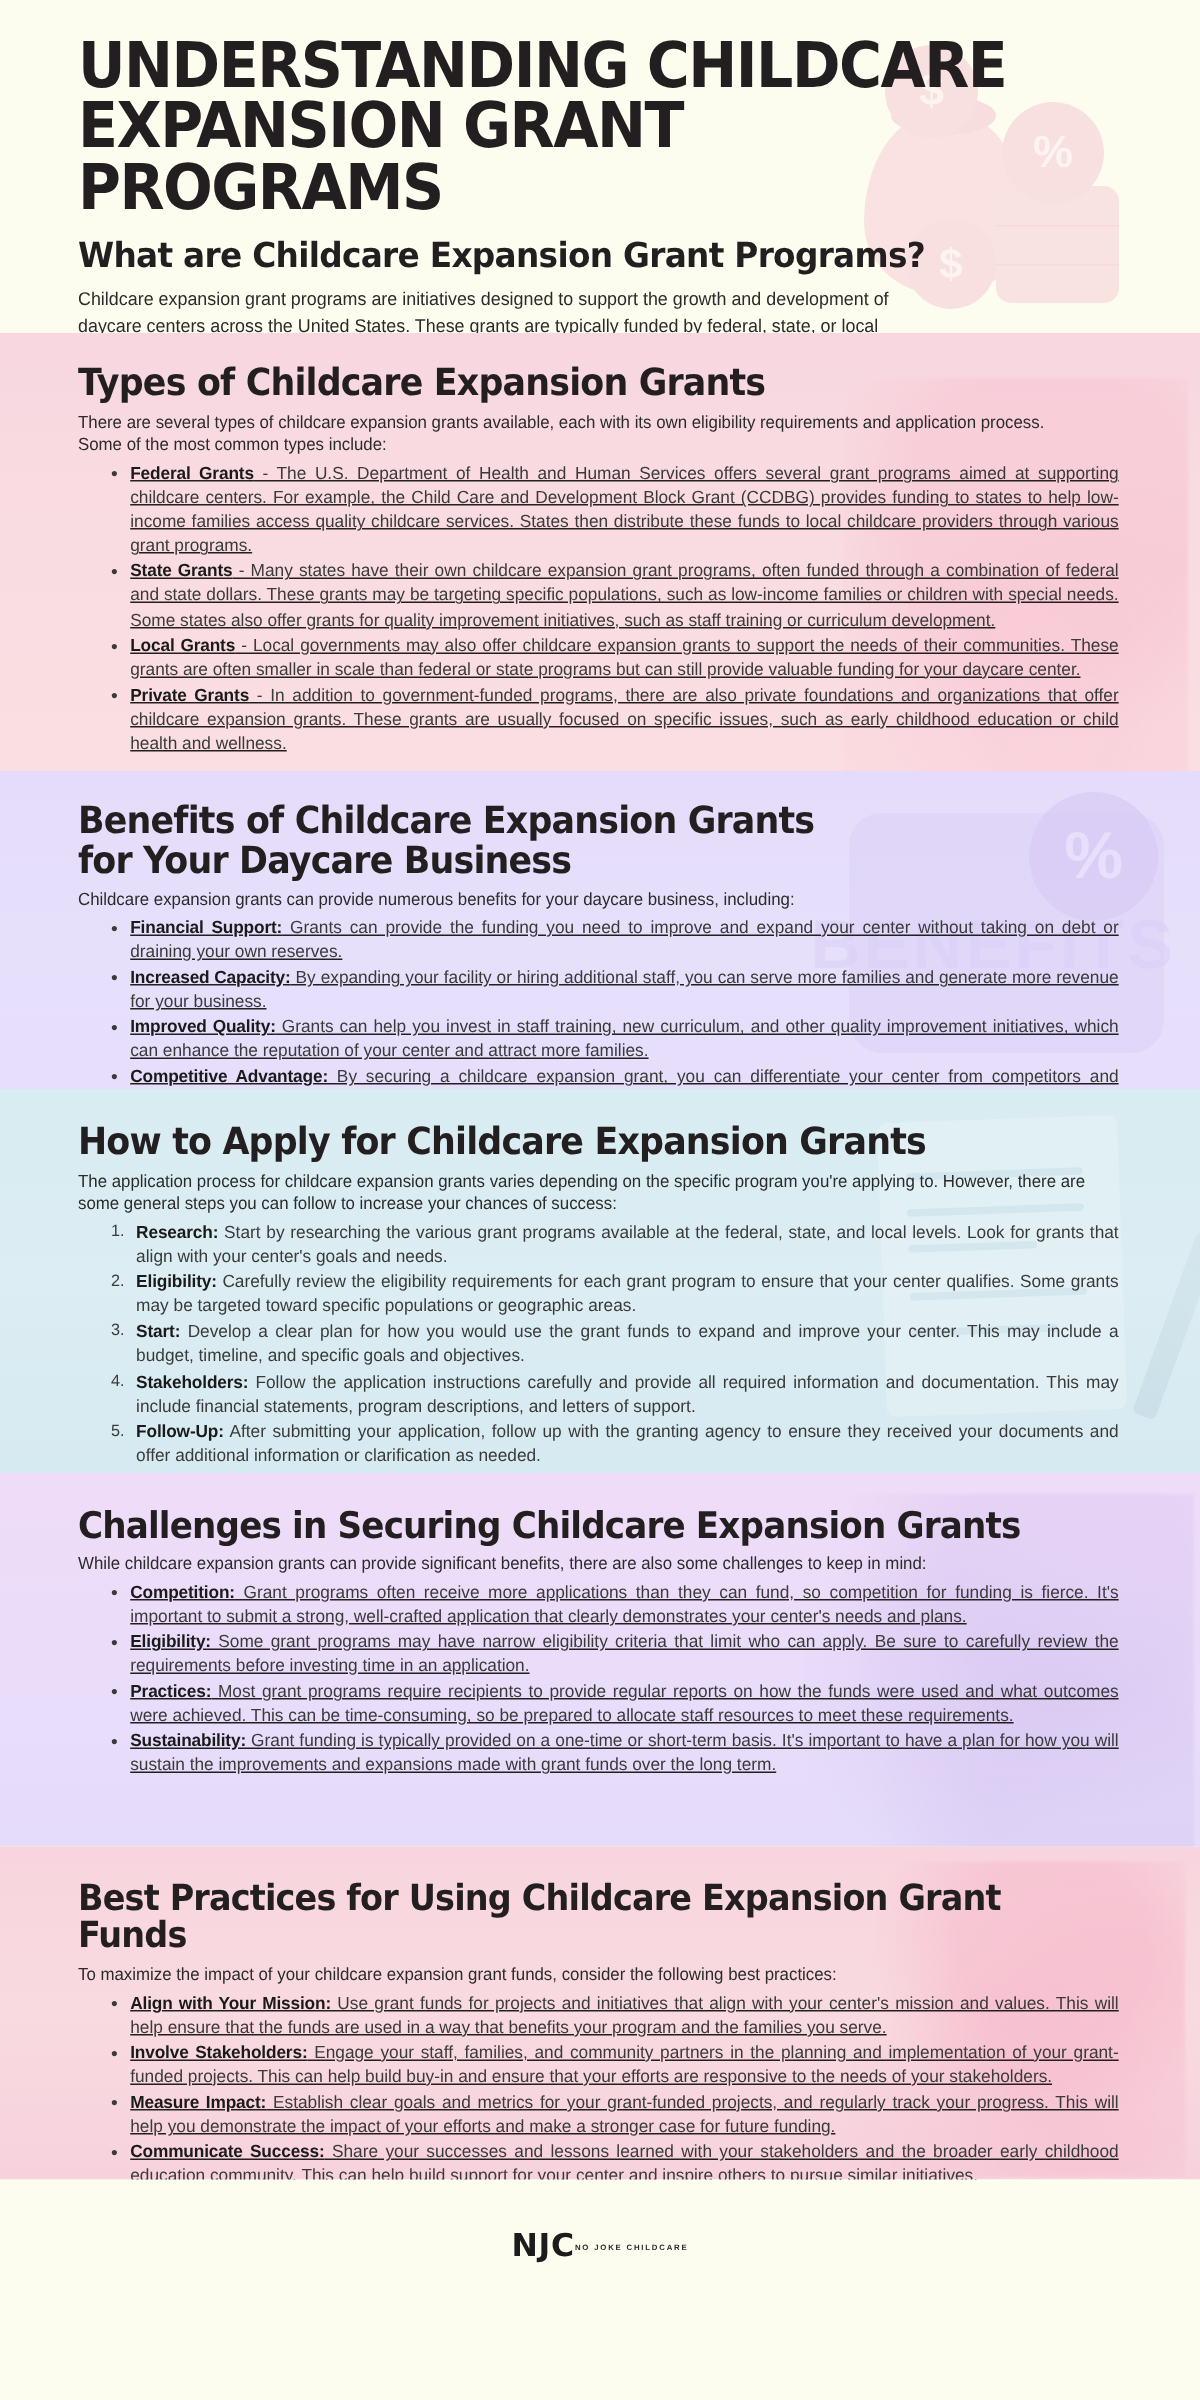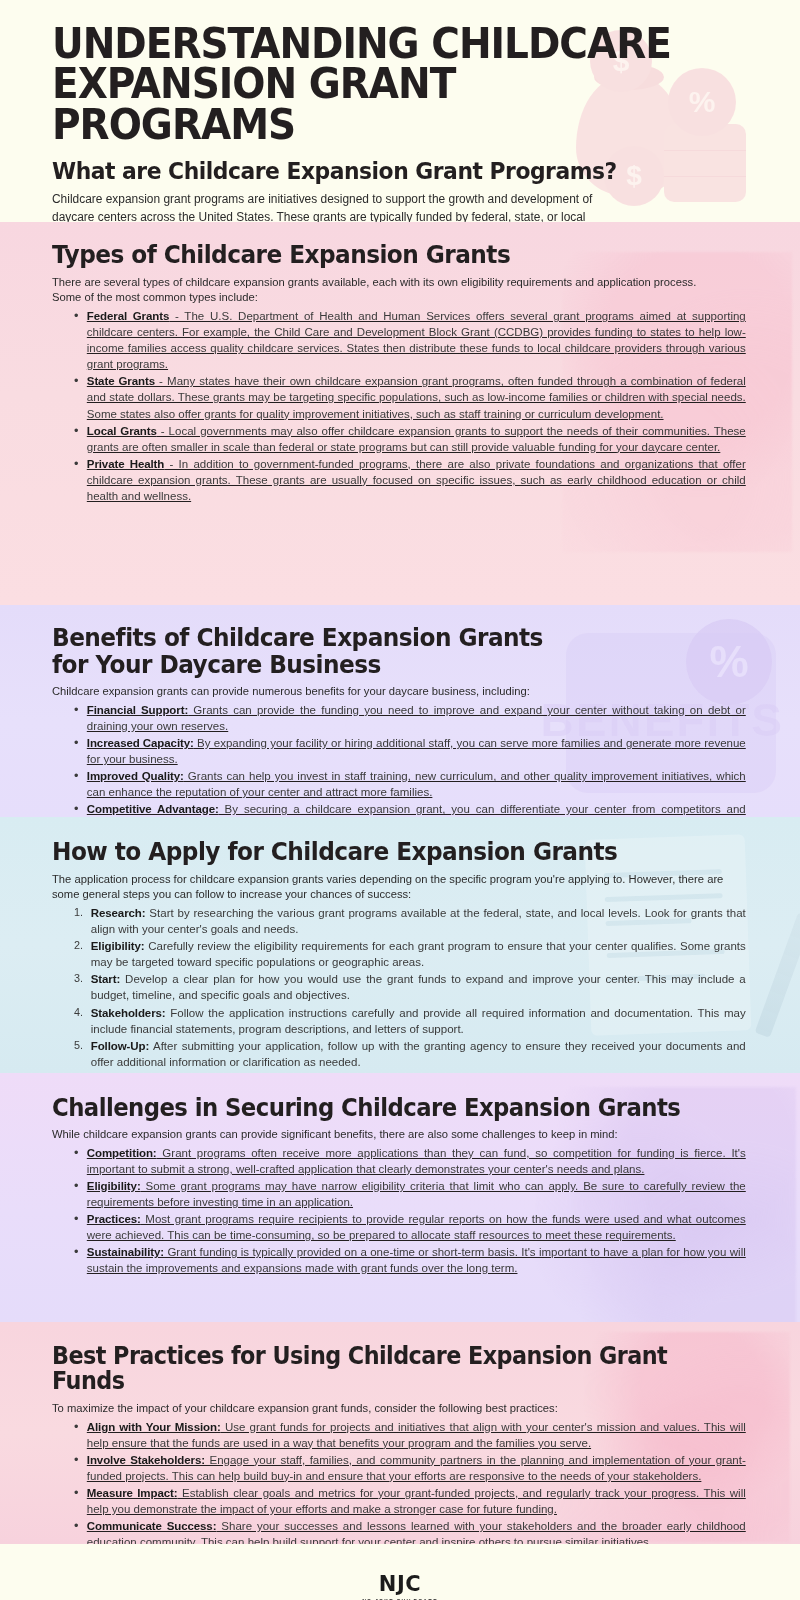--- a/index.html
+++ b/index.html
@@ -32,21 +32,21 @@
     overflow: hidden;
   }
   .section-inner {
     position: relative;
     z-index: 3;
     padding: 0 44px 0 52px;
   }
 
   
   .sec-hero      { background: #fdfdef; height: 222px; }
-  .sec-types     { background: linear-gradient(180deg,#f8d7e0 0%, #f9dce1 45%, #fbdee2 100%); height: 383px; }
+  .sec-types     { background: linear-gradient(180deg,#f8d7e0 0%, #f9dce1 45%, #fbdee2 100%); height: 292px; }
   .sec-benefits  { background: linear-gradient(180deg,#e4dcfa 0%, #e7e0fb 55%, #e6defb 100%); height: 212px; }
   .sec-apply     { background: linear-gradient(180deg,#d8ecf2 0%, #dcedf3 50%, #d6eaf1 100%); height: 256px; }
   .sec-challenge { background: linear-gradient(180deg,#efdcf8 0%, #e9ddfa 55%, #e5dcfa 100%); height: 249px; }
   .sec-best      { background: linear-gradient(180deg,#f8d5de 0%, #f9dae0 50%, #f7d2dd 100%); height: 222px; }
   .sec-footer    { background: #fdfdef; height: 89px; }
 
   
   .wm {
     position: absolute;
     z-index: 1;
@@ -251,21 +251,21 @@
   li b, li strong {
     font-weight: 700;
     color: #1a1a1a;
     letter-spacing: -.1px;
   }
 
   
   .footer-wrap {
     height: 89px;
     display: flex;
-    flex-direction: column;
+    flex-direction: row;
     align-items: center;
     justify-content: center;
   }
   .logo-mark {
     font-family: "DejaVu Sans", sans-serif;
     font-weight: 700;
     font-size: 21px;
     letter-spacing: .5px;
     color: #1c1c1c;
     line-height: 1;
@@ -304,21 +304,21 @@
 
   <section class="section sec-types">
     <div class="wm wm-blossom"></div>
     <div class="section-inner">
       <h2 class="sec-title">Types of Childcare Expansion Grants</h2>
       <p class="sec-intro">There are several types of childcare expansion grants available, each with its own eligibility requirements and application process. Some of the most common types include:</p>
       <ul class="blist">
         <li><b>Federal Grants</b><span> - The U.S. Department of Health and Human Services offers several grant programs aimed at supporting childcare centers. For example, the Child Care and Development Block Grant (CCDBG) provides funding to states to help low-income families access quality childcare services. States then distribute these funds to local childcare providers through various grant programs.</span></li>
         <li><b>State Grants</b><span> - Many states have their own childcare expansion grant programs, often funded through a combination of federal and state dollars. These grants may be targeting specific populations, such as low-income families or children with special needs. Some states also offer grants for quality improvement initiatives, such as staff training or curriculum development.</span></li>
         <li><b>Local Grants</b><span> - Local governments may also offer childcare expansion grants to support the needs of their communities. These grants are often smaller in scale than federal or state programs but can still provide valuable funding for your daycare center.</span></li>
-        <li><b>Private Health</b><span> - In addition to government-funded programs, there are also private foundations and organizations that offer childcare expansion grants. These grants are usually focused on specific issues, such as early childhood education or child health and wellness.</span></li>
+        <li><b>Private Grants</b><span> - In addition to government-funded programs, there are also private foundations and organizations that offer childcare expansion grants. These grants are usually focused on specific issues, such as early childhood education or child health and wellness.</span></li>
       </ul>
     </div>
   </section>
 
   <section class="section sec-benefits">
     <div class="wm wm-benefits">
       <div class="card"></div>
       <div class="pct">%</div>
       <div class="ghost">BENEFITS</div>
     </div>

